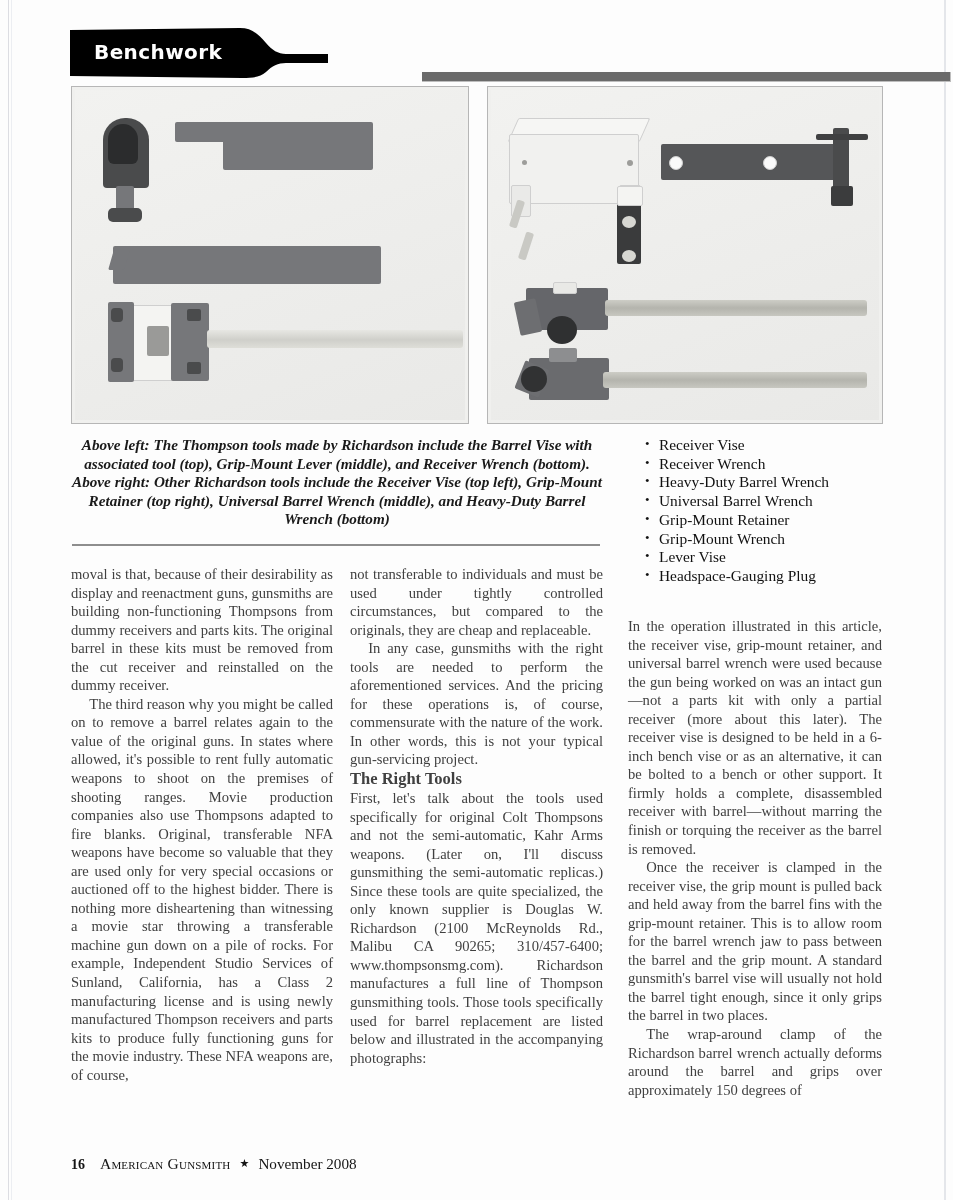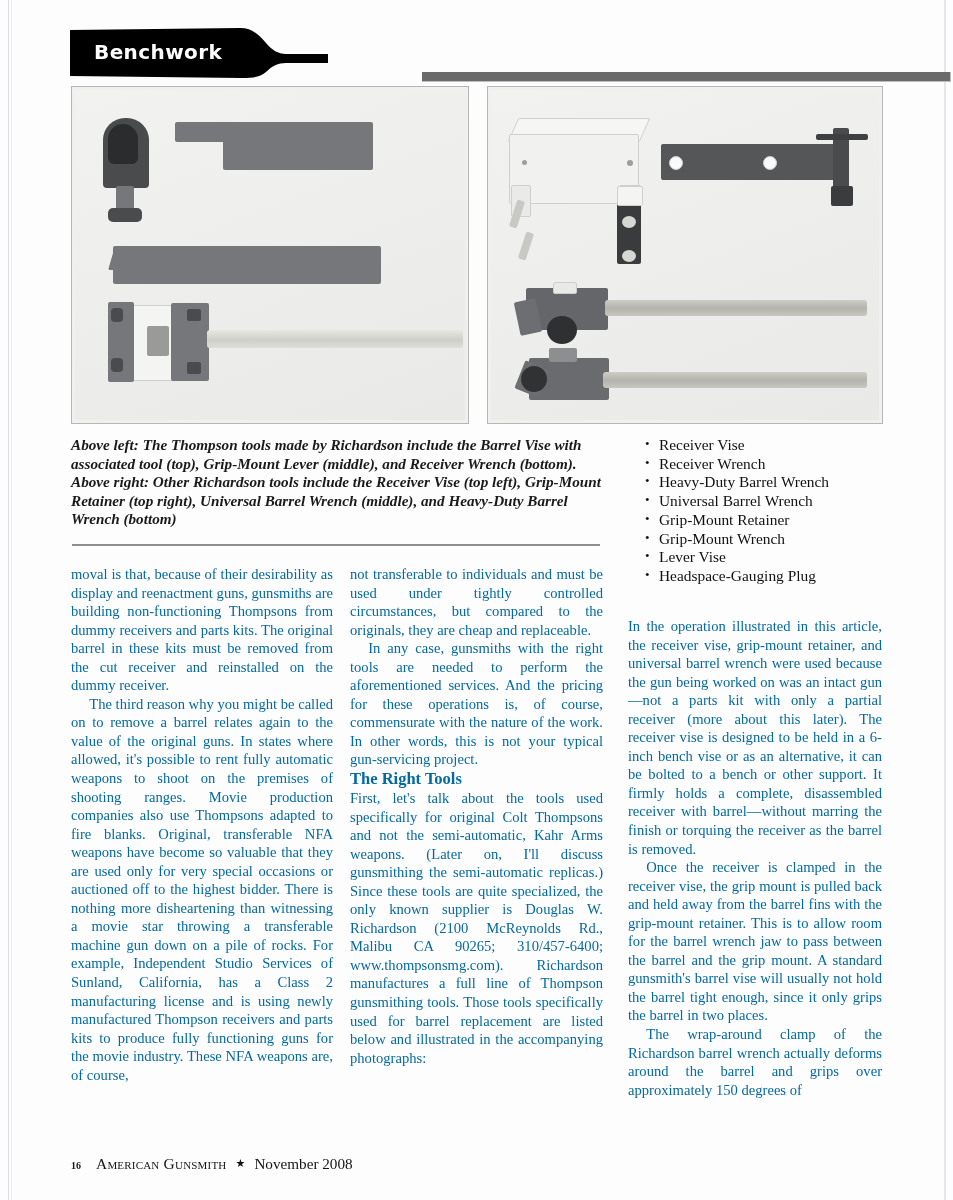--- a/index.html
+++ b/index.html
@@ -113,21 +113,21 @@
     position: absolute;
     left: 71px;
     top: 436px;
     width: 532px;
     font-family: "Liberation Serif", serif;
     font-style: italic;
     font-weight: 700;
     font-size: 15.2px;
     line-height: 18.6px;
     color: #1a1a1a;
-    text-align: left;
+    text-align: center;
   }
   .cap-rule {
     position: absolute;
     left: 72px;
     top: 544px;
     width: 528px;
     height: 2px;
     background: #8e8e8e;
   }
 
@@ -157,21 +157,21 @@
     font-size: 13px;
     color: #111;
   }
 
   
   .col {
     position: absolute;
     font-size: 14.6px;
     line-height: 18.55px;
     text-align: justify;
-    color: #0369a1;
+    color: #404040;
     hyphens: none;
   }
   .col p { margin: 0; text-indent: 0; }
   .col p + p { text-indent: 1.25em; }
 
   .col1 { left: 71px;  top: 565px; width: 262px; }
   .col2 { left: 350px; top: 565px; width: 253px; }
   .col3 { left: 628px; top: 617px; width: 254px; }
 
   .section-head {
@@ -191,21 +191,21 @@
     top: 1155px;
     font-size: 15px;
     color: #141414;
     white-space: nowrap;
     display: flex;
     align-items: baseline;
     gap: 0;
   }
   .folio {
     font-weight: 700;
-    font-size: 10px;
+    font-size: 14px;
     margin-right: 15px;
   }
   .mag-name {
     font-variant: small-caps;
     font-size: 15.5px;
     letter-spacing: 0.2px;
   }
   .star {
     margin: 0 9px;
     font-size: 11px;

